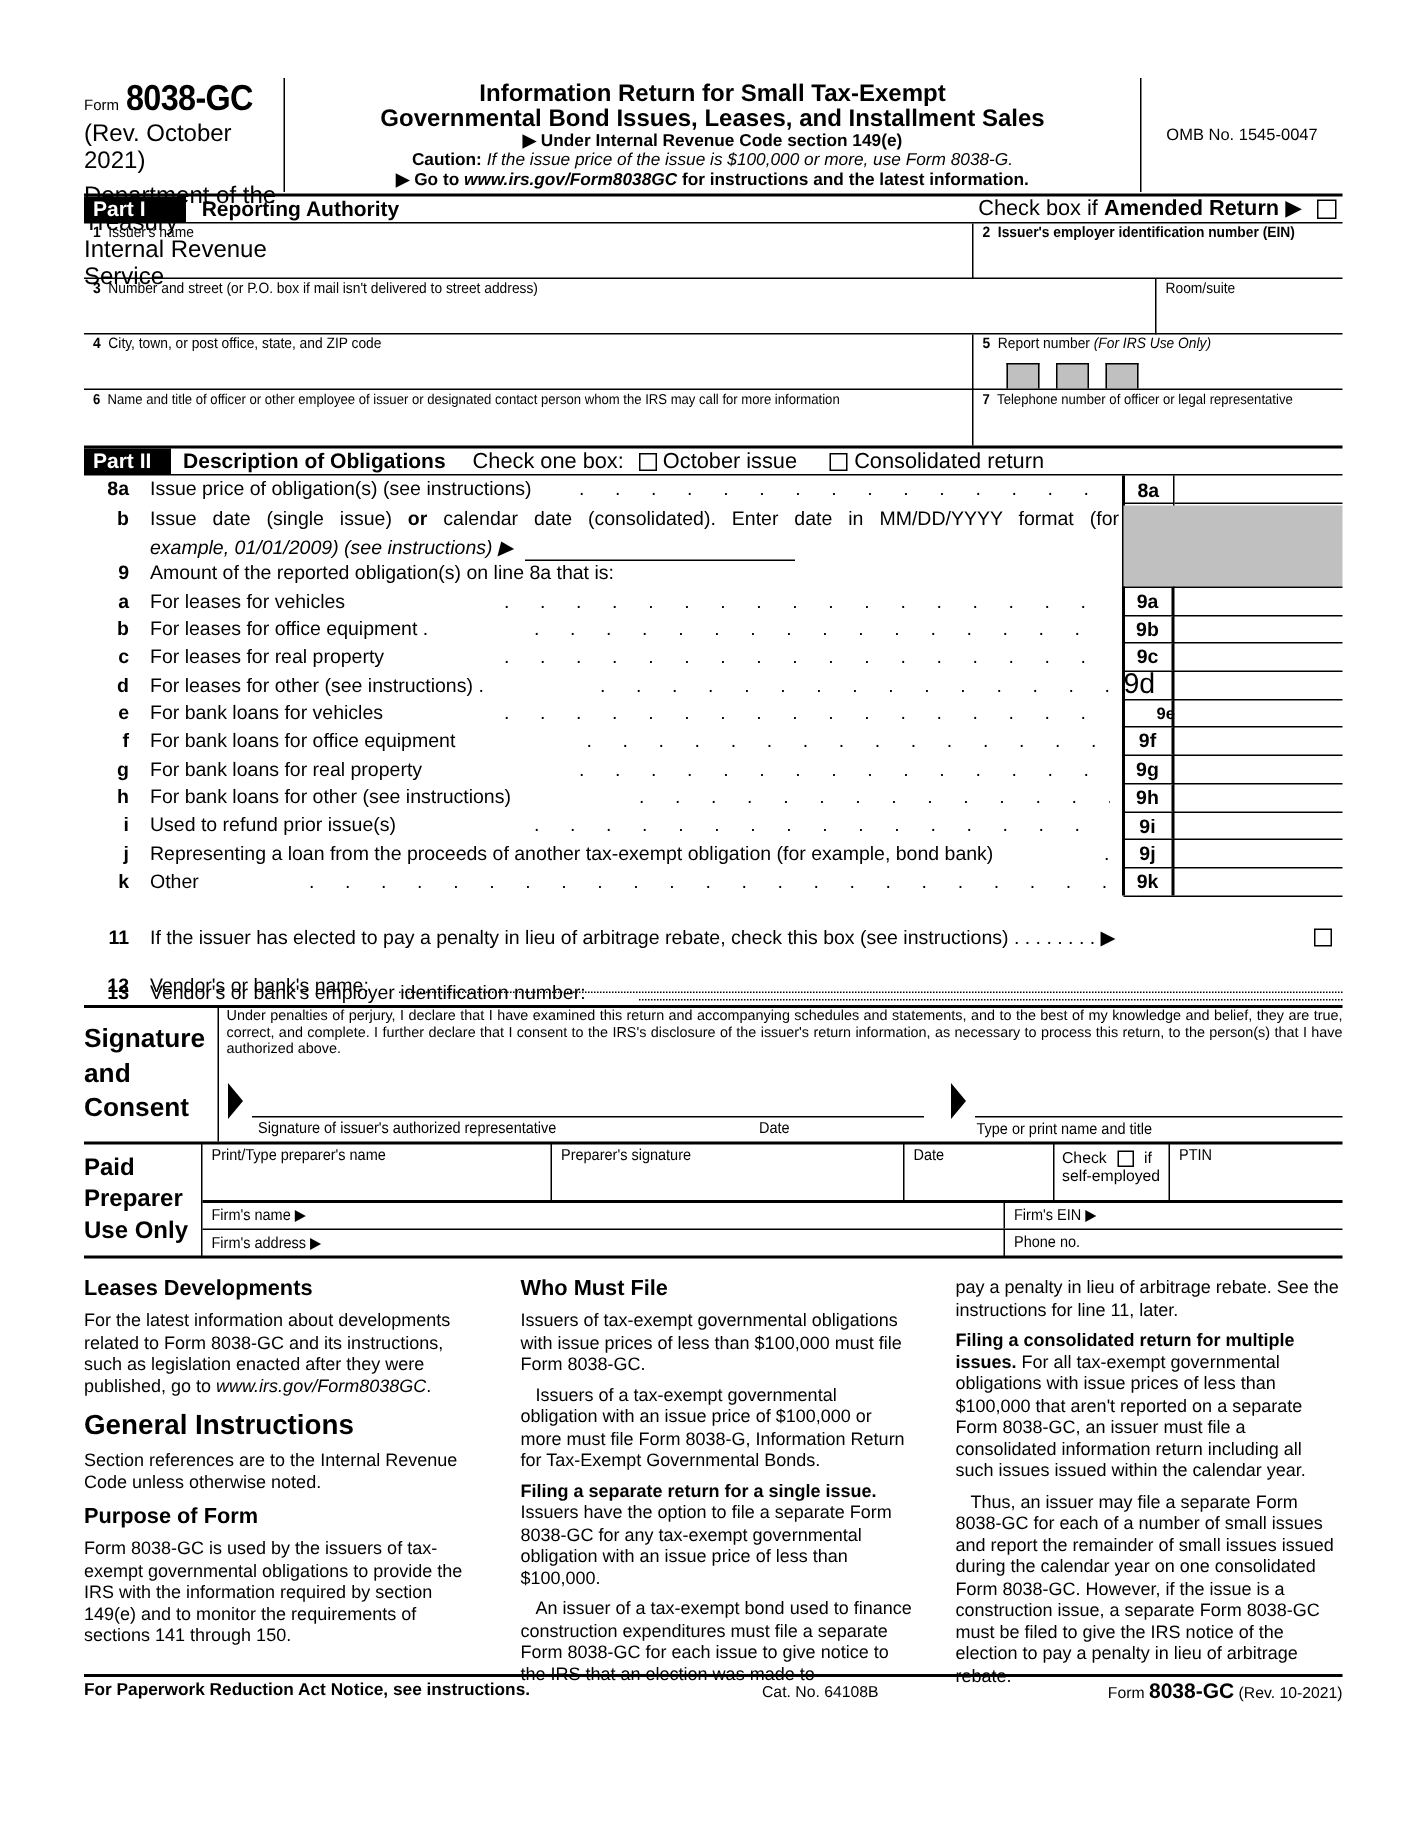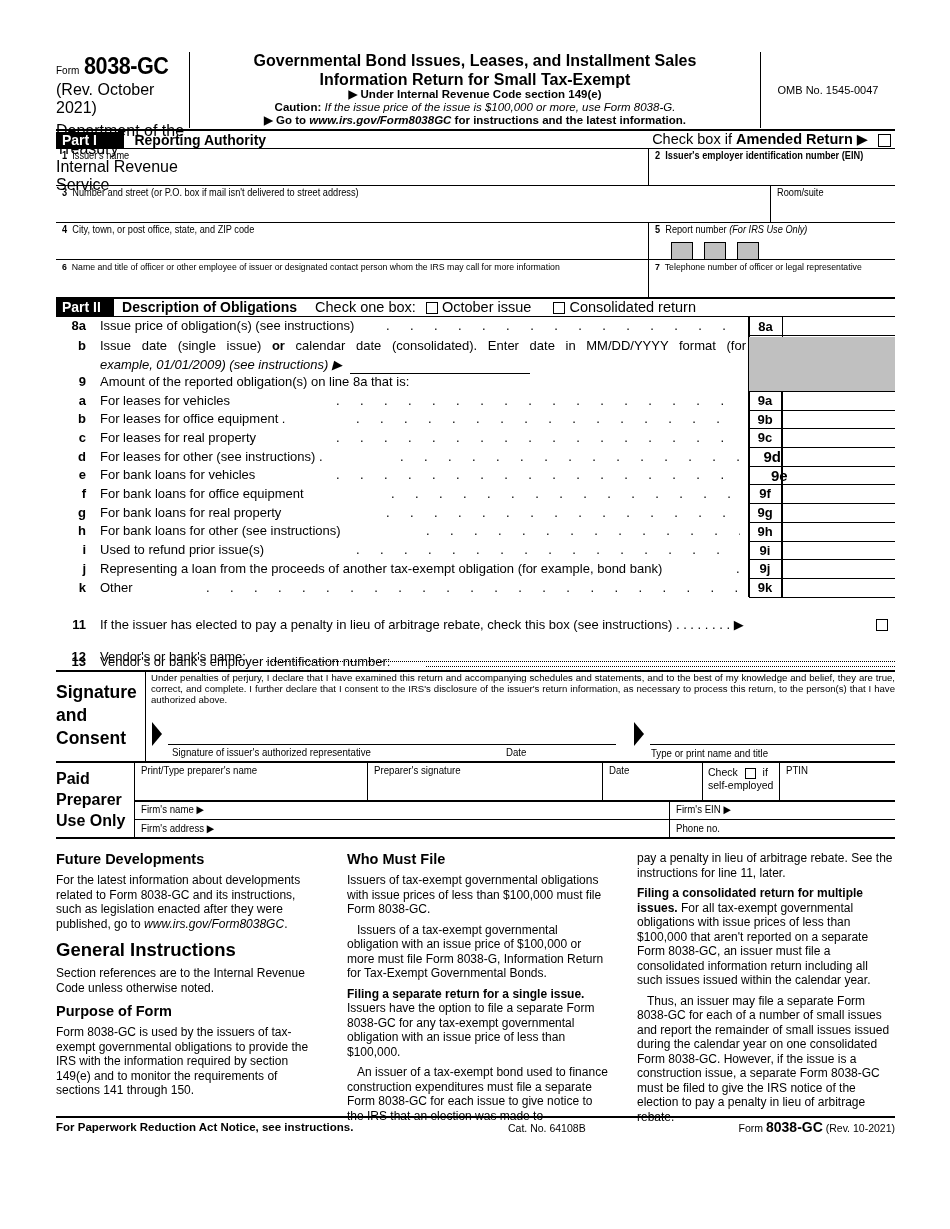--- a/index.html
+++ b/index.html
@@ -39,22 +39,22 @@
     <div style="margin-top:0px;white-space:nowrap;">
       <span class="form-word">Form</span>
       <span class="form-num">8038-GC</span>
     </div>
     <div class="small" style="margin-top:1px;">(Rev. October 2021)</div>
     <div class="small" style="margin-top:5px;">Department of the Treasury</div>
     <div class="small">Internal Revenue Service</div>
   </div>
 
   <div class="abs hdr-center">
+    <div class="hdr-title" style="margin-top:2px;">Information Return for Small Tax-Exempt</div>
     <div class="hdr-title">Governmental Bond Issues, Leases, and Installment Sales</div>
-    <div class="hdr-title" style="margin-top:2px;">Information Return for Small Tax-Exempt</div>
     <div class="hdr-sub" style="font-weight:bold;">▶ Under Internal Revenue Code section 149(e)</div>
     <div class="hdr-sub">
       <b>Caution:</b> <i>If the issue price of the issue is $100,000 or more, use Form 8038-G.</i>
     </div>
     <div class="hdr-sub" style="font-weight:bold;">
       <span>▶ Go to </span><i>www.irs.gov/Form8038GC</i><span> for instructions and the latest information.</span>
     </div>
   </div>
 
   <div class="abs hdr-right">OMB No. 1545-0047</div>
@@ -209,25 +209,25 @@
       </div>
     <div style="height:18.7px;border-bottom:1px solid #000;display:flex;">
         <div style="width:33px;font-weight:bold;font-size:13px;text-align:center;line-height:18px;border-right:1px solid #000;">9b</div>
         <div style="flex:1;"></div>
       </div>
     <div style="height:18.7px;border-bottom:1px solid #000;display:flex;">
         <div style="width:33px;font-weight:bold;font-size:13px;text-align:center;line-height:18px;border-right:1px solid #000;">9c</div>
         <div style="flex:1;"></div>
       </div>
     <div style="height:18.7px;border-bottom:1px solid #000;display:flex;">
-        <div style="width:33px;font-weight:bold;font-size:15px;text-align:right;line-height:18px;border-right:1px solid #000;">9d</div>
-        <div style="flex:1;"></div>
-      </div>
-    <div style="height:18.7px;border-bottom:1px solid #000;display:flex;">
-        <div style="width:33px;font-weight:bold;font-size:15px;text-align:center;line-height:18px;border-right:1px solid #000;padding-left:22px;">9e</div>
+        <div style="width:33px;font-weight:normal;font-size:19px;text-align:left;line-height:18px;border-right:1px solid #000;">9d</div>
+        <div style="flex:1;"></div>
+      </div>
+    <div style="height:18.7px;border-bottom:1px solid #000;display:flex;">
+        <div style="width:33px;font-weight:bold;font-size:11px;text-align:center;line-height:18px;border-right:1px solid #000;padding-left:22px;">9e</div>
         <div style="flex:1;"></div>
       </div>
     <div style="height:18.7px;border-bottom:1px solid #000;display:flex;">
         <div style="width:33px;font-weight:bold;font-size:13px;text-align:center;line-height:18px;border-right:1px solid #000;">9f</div>
         <div style="flex:1;"></div>
       </div>
     <div style="height:18.7px;border-bottom:1px solid #000;display:flex;">
         <div style="width:33px;font-weight:bold;font-size:13px;text-align:center;line-height:18px;border-right:1px solid #000;">9g</div>
         <div style="flex:1;"></div>
       </div>
@@ -327,21 +327,21 @@
   <div class="hline" style="left:135px;top:819px;width:760px;height:1px;"></div>
   <div class="abs" style="left:135px;top:820px;width:535px;height:18px;border-right:1px solid #000;">
     <div class="field-lbl" style="margin:2px 0 0 6px;font-size:10.5px;">Firm's address ▶</div>
   </div>
   <div class="abs" style="left:670px;top:820px;width:225px;height:18px;">
     <div class="field-lbl" style="margin:2px 0 0 6px;font-size:10.5px;">Phone no.</div>
   </div>
   <div class="hline" style="left:56px;top:837px;width:839px;height:1.5px;"></div>
 
   <div class="body-col" style="left:56px;width:265px;">
-    <h2>Future Developments</h2>
+    <h2>Leases Developments</h2>
     <p><span>For the latest information about developments related to Form 8038-GC and its instructions, such as legislation enacted after they were published, go to </span><i>www.irs.gov/Form8038GC</i><span>.</span></p>
     <h1>General Instructions</h1>
     <p>Section references are to the Internal Revenue Code unless otherwise noted.</p>
     <h2 style="margin-top:8px;">Purpose of Form</h2>
     <p>Form 8038-GC is used by the issuers of tax-exempt governmental obligations to provide the IRS with the information required by section 149(e) and to monitor the requirements of sections 141 through 150.</p>
   </div>
 
   <div class="body-col" style="left:347px;width:262px;">
     <h2>Who Must File</h2>
     <p>Issuers of tax-exempt governmental obligations with issue prices of less than $100,000 must file Form 8038-GC.</p>

